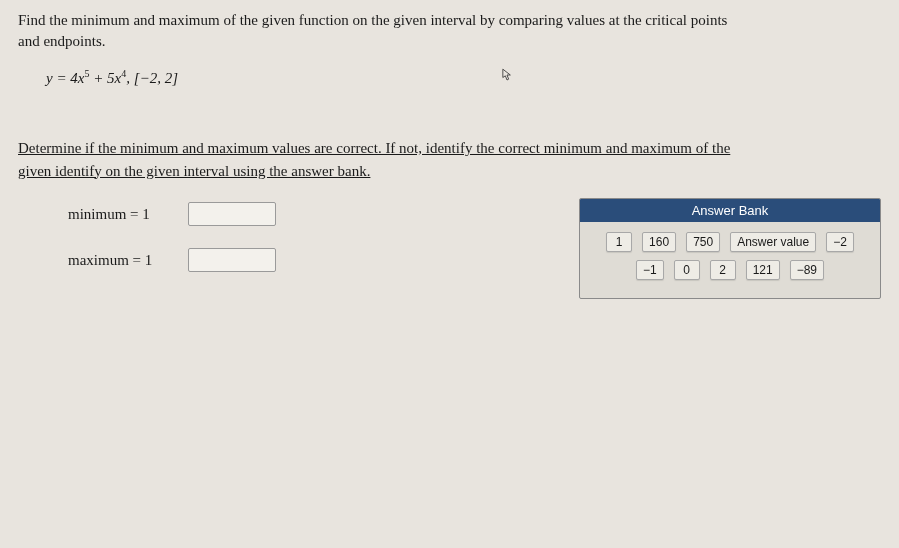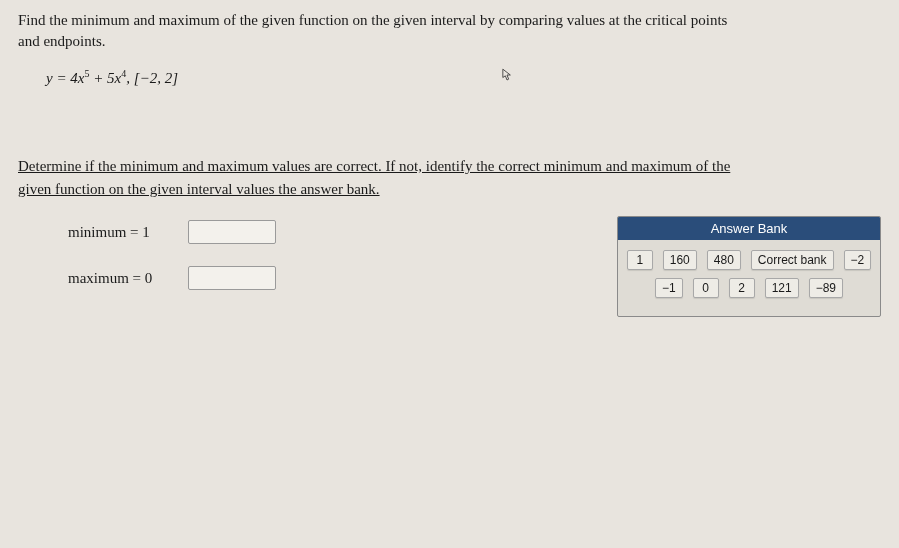--- a/index.html
+++ b/index.html
@@ -6,37 +6,37 @@
     body {
       font-family: Georgia, 'Times New Roman', serif;
       background: #e8e4de;
       width: 899px;
       height: 548px;
       padding: 10px 18px;
       color: #1a1a1a;
       overflow: hidden;
     }
     .problem-text { font-size: 15px; line-height: 1.4; margin-bottom: 16px; font-family: Liberation Serif, serif; }
-    .equation { margin-left: 28px; font-size: 15px; font-style: italic; margin-bottom: 68px; }
+    .equation { margin-left: 28px; font-size: 15px; font-style: italic; margin-bottom: 50px; }
     .sup { font-size: 10px; vertical-align: super; font-style: normal; }
     .cursor { display:inline-block; width:10px; height:14px; margin-left:320px; vertical-align:top; }
     .cursor svg { display:block; }
     .instruction { font-size: 15px; line-height: 1.5; margin-bottom: 16px; text-decoration: underline; }
     .work-area { display:flex; }
     .inputs { flex: 1; padding-left: 50px; }
     .row { display:flex; align-items:center; margin-bottom: 22px; margin-top: 4px; }
     .label { width: 120px; font-size: 15px; }
     .dropzone {
       width: 88px; height: 24px;
       border: 1px solid #9a9a9a;
       background: #f3f1ec;
       border-radius: 2px;
     }
     .answer-bank {
-      width: 264px;
+      width: 302px;
       border: 1px solid #8a8a8a;
       background: #dfdcd5;
       border-radius: 2px;
       overflow:hidden;
     }
     .bank-header {
       background: #2a4d7a;
       color: #fff;
       text-align: center;
       font-size: 13px;
@@ -69,43 +69,43 @@
   <span>y = 4x</span><span class="sup">5</span><span> + 5x</span><span class="sup">4</span><span>, [−2, 2]</span>
   <span class="cursor">
     <svg viewBox="0 0 12 16" width="10" height="14">
         <path d="M1 1 L1 11 L4 9 L6 14 L8 13 L6 8 L10 8 Z" fill="none" stroke="#333" stroke-width="1"></path>
       </svg>
   </span>
 </div>
 
 <div class="instruction">
   <span>Determine if the minimum and maximum values are correct. If not, identify the correct minimum and maximum of the</span><br>
-  <span>given function on the given interval values the answer bank.</span>
+  <span>given identify on the given interval using the answer bank.</span>
 </div>
 
 <div class="work-area">
   <div class="inputs">
     <div class="row">
       <div class="label">minimum  =  1</div>
       <div class="dropzone"></div>
     </div>
     <div class="row">
-      <div class="label">maximum  =  0</div>
+      <div class="label">maximum  =  1</div>
       <div class="dropzone"></div>
     </div>
   </div>
 
   <div class="answer-bank">
     <div class="bank-header">Answer Bank</div>
     <div class="bank-body">
       <div class="bank-grid">
         <div class="tile">1</div>
         <div class="tile">160</div>
-        <div class="tile">480</div>
-        <div class="tile">Correct bank</div>
+        <div class="tile">750</div>
+        <div class="tile">Answer value</div>
         <div class="tile">−2</div>
         <div class="tile">−1</div>
         <div class="tile">0</div>
         <div class="tile">2</div>
         <div class="tile">121</div>
         <div class="tile">−89</div>
       </div>
     </div>
   </div>
 </div>

